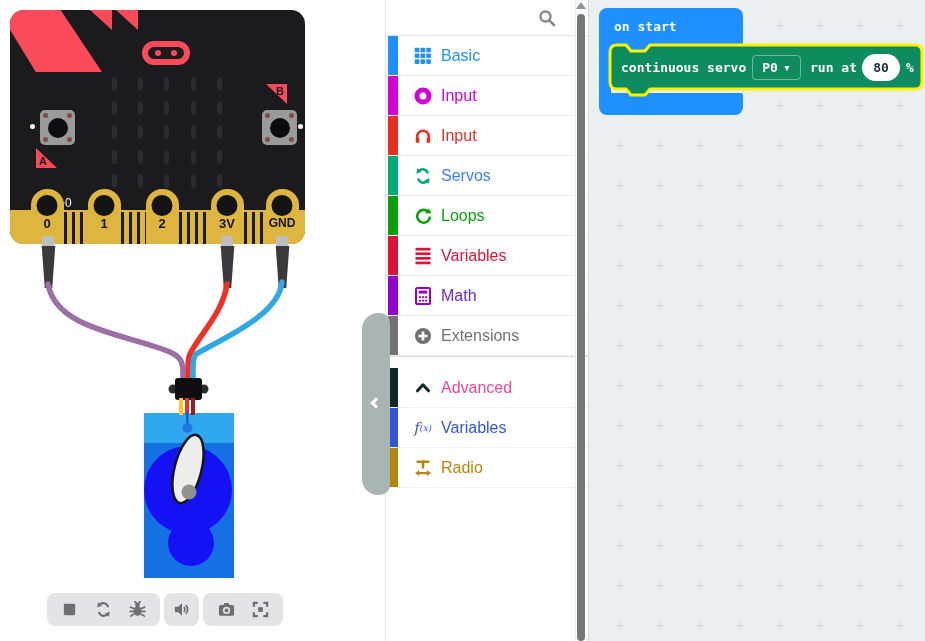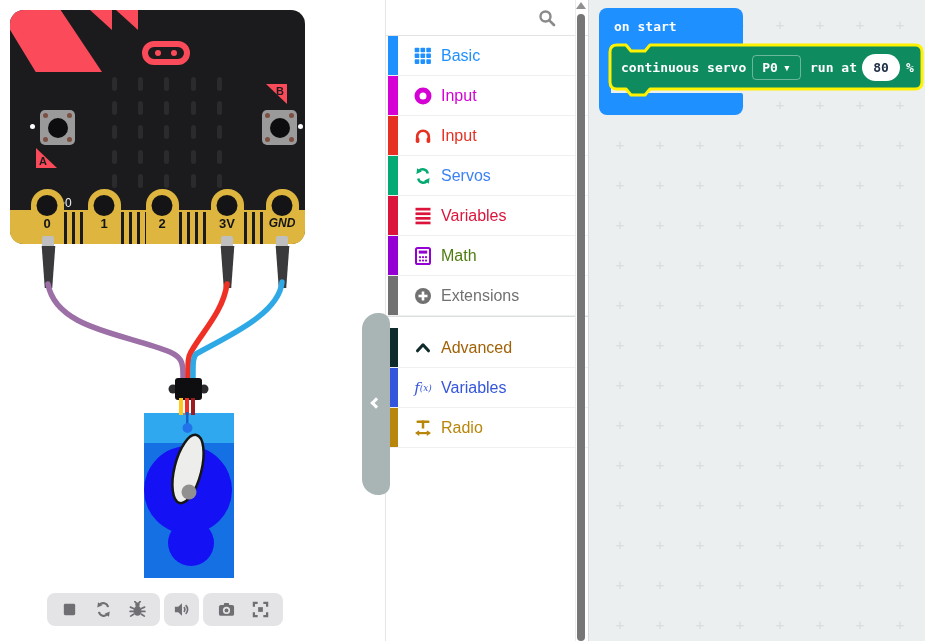--- a/index.html
+++ b/index.html
@@ -156,21 +156,21 @@
             <span class="hole"></span>
           </div>
           <div class="pin-label" style="left: 132px;">2</div>
           <div class="pin-tab" style="left: 200.5px;">
             <span class="hole"></span>
           </div>
           <div class="pin-label" style="left: 197px;">3V</div>
           <div class="pin-tab" style="left: 255.5px;">
             <span class="hole"></span>
           </div>
-          <div class="pin-label" style="left: 252px; font-size: 12px; font-style: italic;">GND</div>
+          <div class="pin-label" style="left: 252px; font-size: 12px;">GND</div>
         </div>
     </div>
 
     <div class="plug-tip" style="left:42px;top:236px;"></div>
     <div class="plug-tip" style="left:221px;top:236px;"></div>
     <div class="plug-tip" style="left:276px;top:236px;"></div>
     <div class="plug" style="left:40px;top:246px;"></div>
     <div class="plug" style="left:219px;top:246px;"></div>
     <div class="plug" style="left:274px;top:246px;"></div>
 
@@ -327,20 +327,30 @@
             <svg width="18" height="18" viewBox="0 0 18 18">
               <path d="M4.2,11.5 a5.2,5.2 0 0 0 9,2.4" fill="none" stroke="currentColor" stroke-width="2.4"></path>
               <polygon points="14.8,16.8 15.6,11 10.2,13.4" fill="currentColor"></polygon>
               <path d="M13.8,6.5 a5.2,5.2 0 0 0 -9,-2.4" fill="none" stroke="currentColor" stroke-width="2.4"></path>
               <polygon points="3.2,1.2 2.4,7 7.8,4.6" fill="currentColor"></polygon>
             </svg>
           </span>
           <span class="cat-label" style="color:#3b82f6">Servos</span>
         </div>
         <div class="cat-row">
+          <span class="cat-bar" style="background:#0BA00B"></span>
+          <span class="cat-icon" style="color:#0BA00B">
+            <svg width="18" height="18" viewBox="0 0 18 18">
+              <path d="M14.2,4.8 A6.4,6.4 0 1 0 16,9.6" fill="none" stroke="currentColor" stroke-width="2.6"></path>
+              <polygon points="17.4,6.2 11.4,6.6 14.8,1.2" fill="currentColor"></polygon>
+            </svg>
+          </span>
+          <span class="cat-label" style="color:#0BA00B">Loops</span>
+        </div>
+        <div class="cat-row">
           <span class="cat-bar" style="background:#DC143C"></span>
           <span class="cat-icon" style="color:#DC143C">
             <svg width="18" height="18" viewBox="0 0 18 18">
               <rect x="1.5" y="0.8" width="15" height="2.7" fill="currentColor"></rect>
               <rect x="1.5" y="5.4" width="15" height="2.7" fill="currentColor"></rect>
               <rect x="1.5" y="10" width="15" height="2.7" fill="currentColor"></rect>
               <rect x="1.5" y="14.6" width="15" height="2.7" fill="currentColor"></rect>
             </svg>
           </span>
           <span class="cat-label" style="color:#DC143C">Variables</span>
@@ -352,42 +362,42 @@
               <rect x="2" y="1" width="14" height="16" rx="1.6" fill="none" stroke="currentColor" stroke-width="2"></rect>
               <rect x="4.8" y="3.6" width="8.4" height="3" fill="currentColor"></rect>
               <circle cx="6" cy="10.2" r="1.1" fill="currentColor"></circle>
               <circle cx="9" cy="10.2" r="1.1" fill="currentColor"></circle>
               <circle cx="12" cy="10.2" r="1.1" fill="currentColor"></circle>
               <circle cx="6" cy="13.6" r="1.1" fill="currentColor"></circle>
               <circle cx="9" cy="13.6" r="1.1" fill="currentColor"></circle>
               <circle cx="12" cy="13.6" r="1.1" fill="currentColor"></circle>
             </svg>
           </span>
-          <span class="cat-label" style="color:#4d7c0f">Math</span>
+          <span class="cat-label" style="color:#6d28d9">Math</span>
         </div>
         <div class="cat-row">
           <span class="cat-bar" style="background:#717171"></span>
           <span class="cat-icon" style="color:#717171">
             <svg width="18" height="18" viewBox="0 0 18 18">
               <circle cx="9" cy="9" r="8" fill="currentColor"></circle>
               <rect x="7.7" y="4.5" width="2.6" height="9" fill="#fff"></rect>
               <rect x="4.5" y="7.7" width="9" height="2.6" fill="#fff"></rect>
             </svg>
           </span>
           <span class="cat-label" style="color:#717171">Extensions</span>
         </div>
         <div class="tb-divider"></div>
         <div class="cat-row">
           <span class="cat-bar" style="background:#0E2A2A"></span>
           <span class="cat-icon" style="color:#0E2A2A">
             <svg width="18" height="18" viewBox="0 0 18 18">
               <polyline points="3.5,11.8 9,5.8 14.5,11.8" fill="none" stroke="currentColor" stroke-width="3" stroke-linecap="round" stroke-linejoin="round"></polyline>
             </svg>
           </span>
-          <span class="cat-label" style="color:#a16207">Advanced</span>
+          <span class="cat-label" style="color:#ec4899">Advanced</span>
         </div>
         <div class="cat-row">
           <span class="cat-bar" style="background:#3455DB"></span>
           <span class="cat-icon" style="color:#3455DB">
             <span class="fxi">f</span>
             <span class="fxs">(x)</span>
           </span>
           <span class="cat-label" style="color:#3455DB">Variables</span>
         </div>
         <div class="cat-row">

